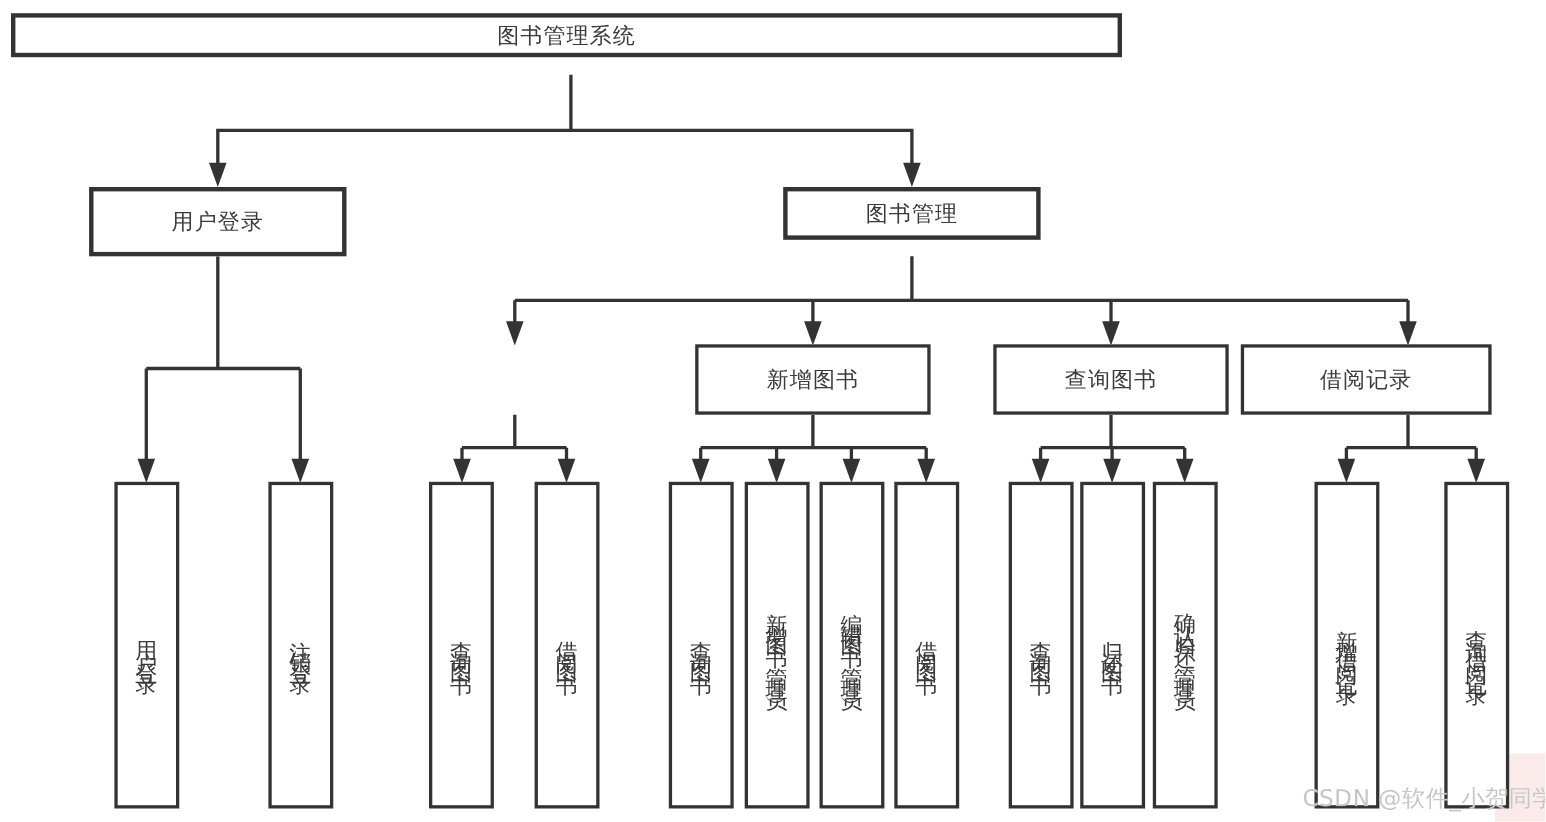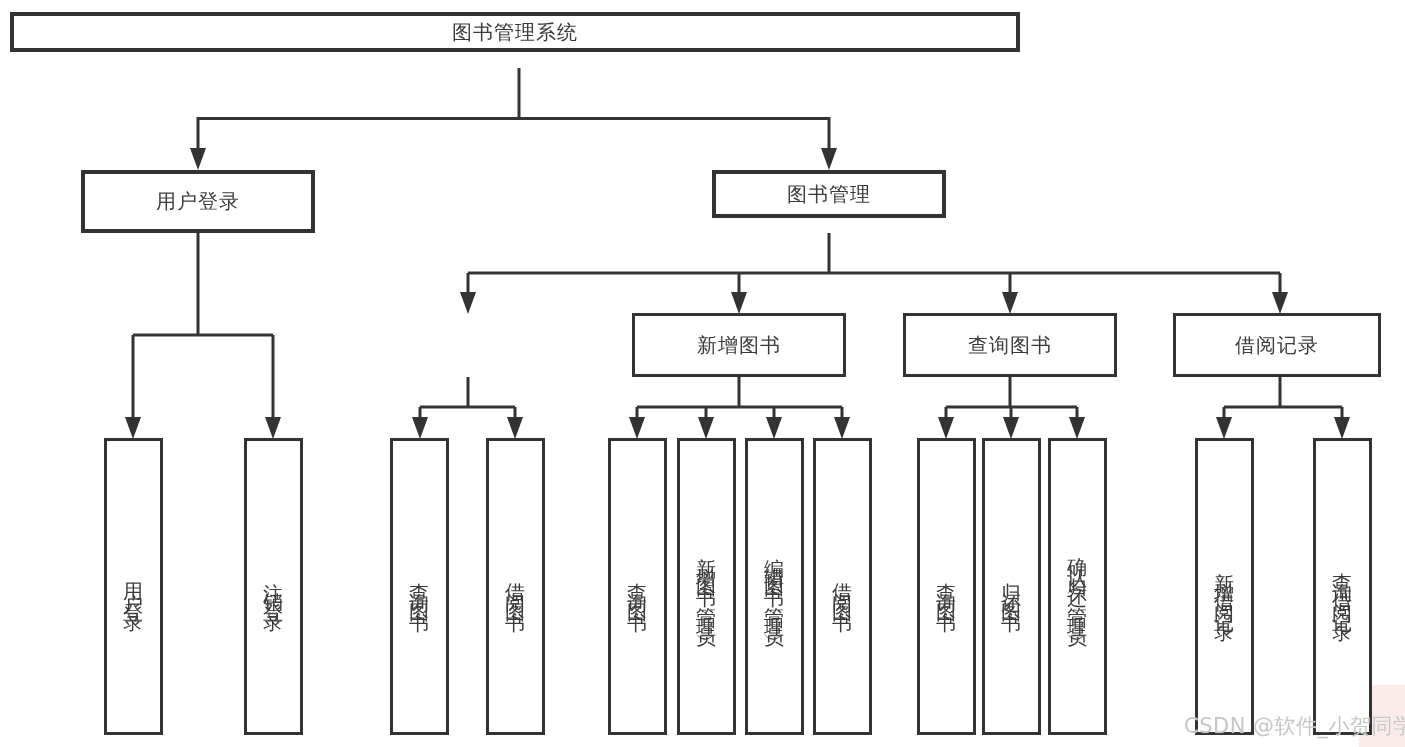--- a/index.html
+++ b/index.html
@@ -126,21 +126,21 @@
   <div class="node lvl2" style="left:712px; top:170px; width:234px; height:48px;">
     <span class="h-label">图书管理</span>
   </div>
 
   <div class="node lvl3" style="left:632px; top:313px; width:214px; height:64px;">
     <span class="h-label">新增图书</span>
   </div>
   <div class="node lvl3" style="left:903px; top:313px; width:214px; height:64px;">
     <span class="h-label">查询图书</span>
   </div>
-  <div class="node lvl3" style="left:1173px; top:313px; width:208px; height:64px;">
+  <div class="node lvl3" style="left:1128px; top:313px; width:228px; height:64px;">
     <span class="h-label">借阅记录</span>
   </div>
 
   <div class="node leaf" style="left:104px; top:438px; width:59px; height:297px;">
     <span class="v-label">用户登录</span>
   </div>
   <div class="node leaf" style="left:244px; top:438px; width:59px; height:297px;">
     <span class="v-label">注销登录</span>
   </div>
 

